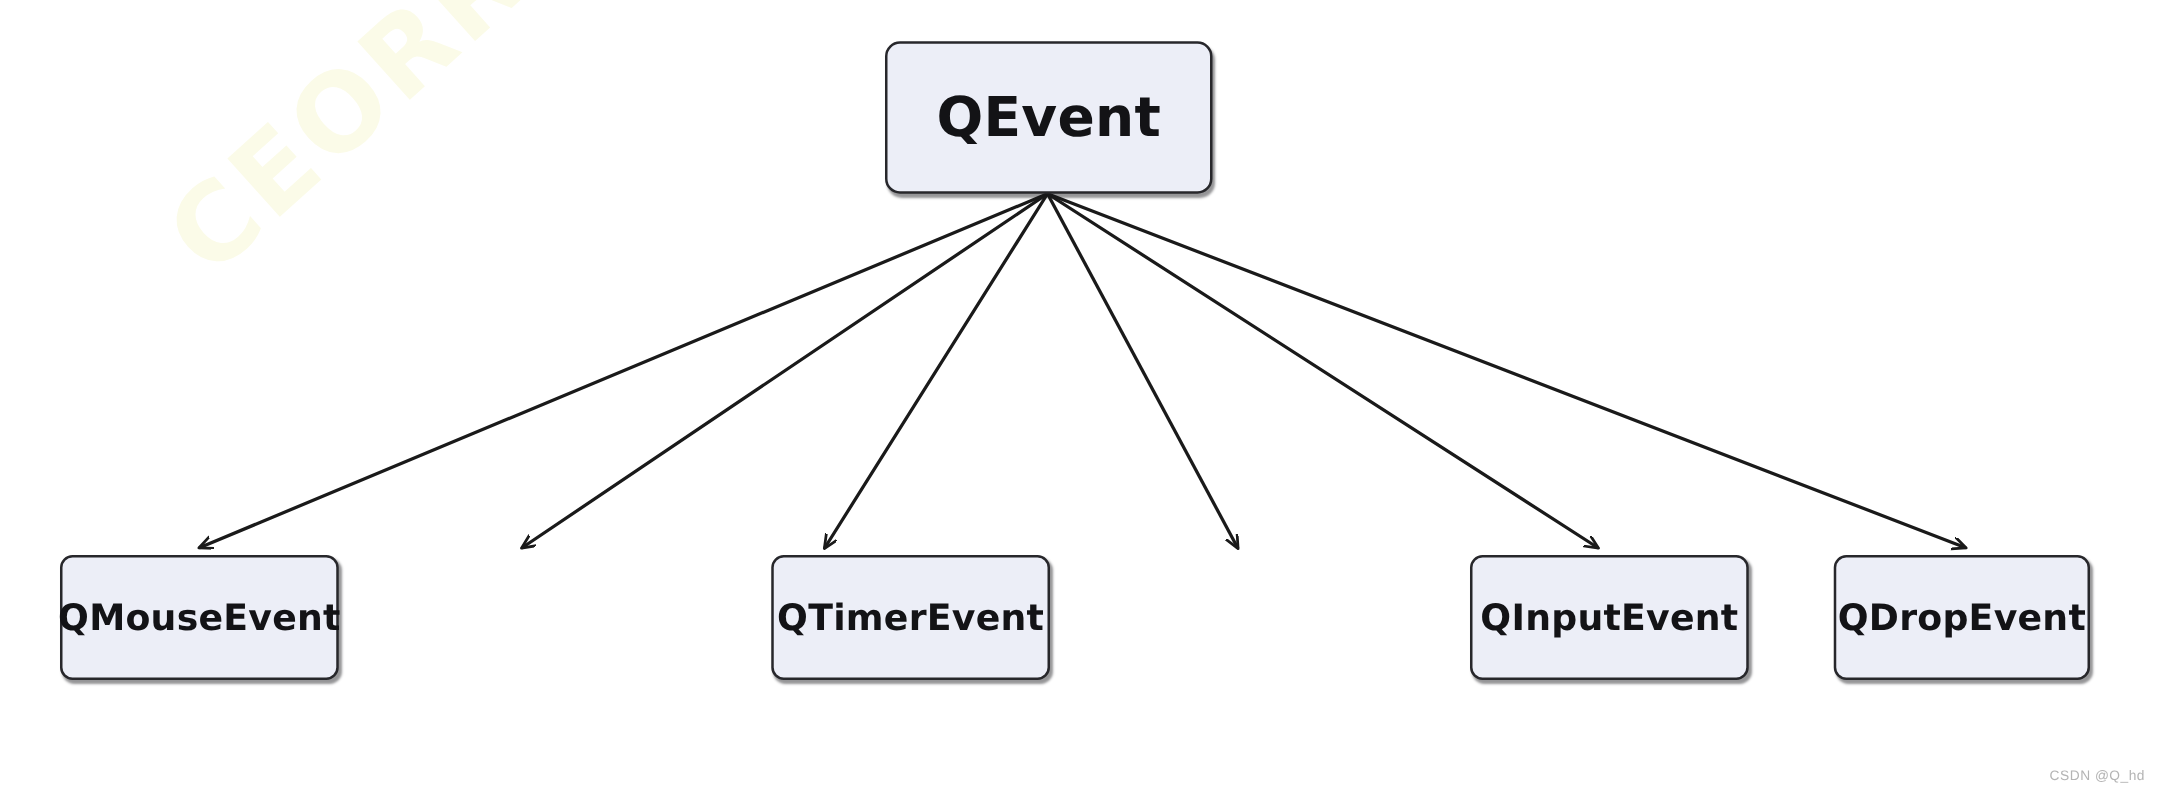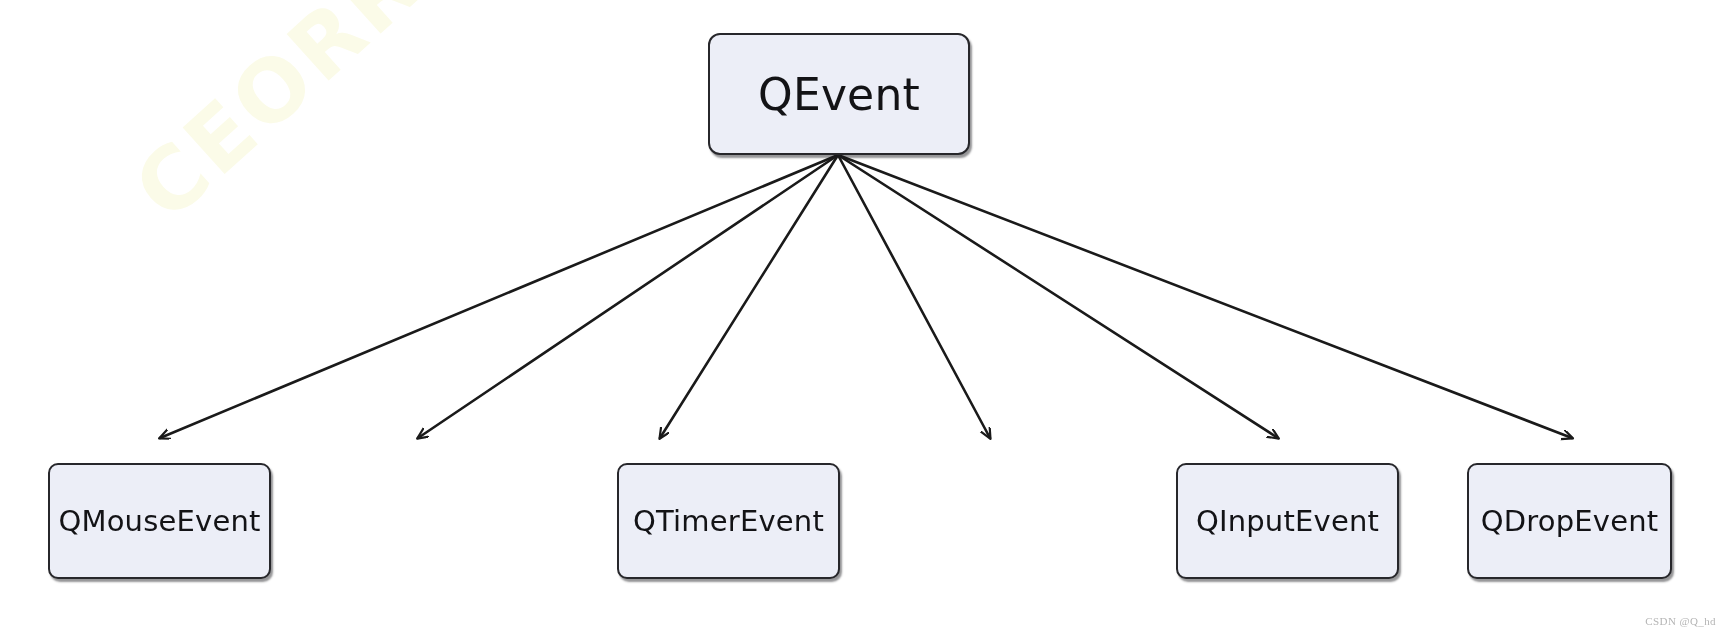--- a/index.html
+++ b/index.html
@@ -54,57 +54,56 @@
     background: #eceef7;
     border: 2px solid #27272b;
     border-radius: 10px;
     display: flex;
     align-items: center;
     justify-content: center;
     color: #131316;
     box-shadow: 2px 3px 2px rgba(20,20,24,0.45);
   }
   .node-label {
-    font-weight: 400;
+    font-weight: 700;
     white-space: nowrap;
     letter-spacing: 0.2px;
   }
 
   .node-root {
     left: 708px;
     top: 33px;
     width: 262px;
     height: 122px;
     border-radius: 12px;
   }
   .node-root .node-label { font-size: 44px; }
 
   .node-leaf {
     top: 444px;
     width: 223px;
-    height: 116px;
-    margin-top: 19px;
+    height: 100px;
   }
   .node-leaf .node-label { font-size: 29px; }
 
   .leaf-0 { left: 48px; }
   .leaf-1 { left: 342px; }
   .leaf-2 { left: 617px; }
   .leaf-3 { left: 893px; }
   .leaf-4 { left: 1176px; justify-content: center; }
   .leaf-5 { left: 1467px; width: 205px; }
 
   
   .credit {
     position: absolute;
     right: 10px;
     bottom: 8px;
     font-size: 11px;
     color: #b4b4b4;
-    font-family: Liberation Serif, serif;
+    font-family: Liberation Sans, sans-serif;
     letter-spacing: 0.4px;
     white-space: nowrap;
   }
 </style>
 </head>
 <body>
 
 <div id="canvas">
 
   <div class="bg-watermark">CEORRELS</div>

